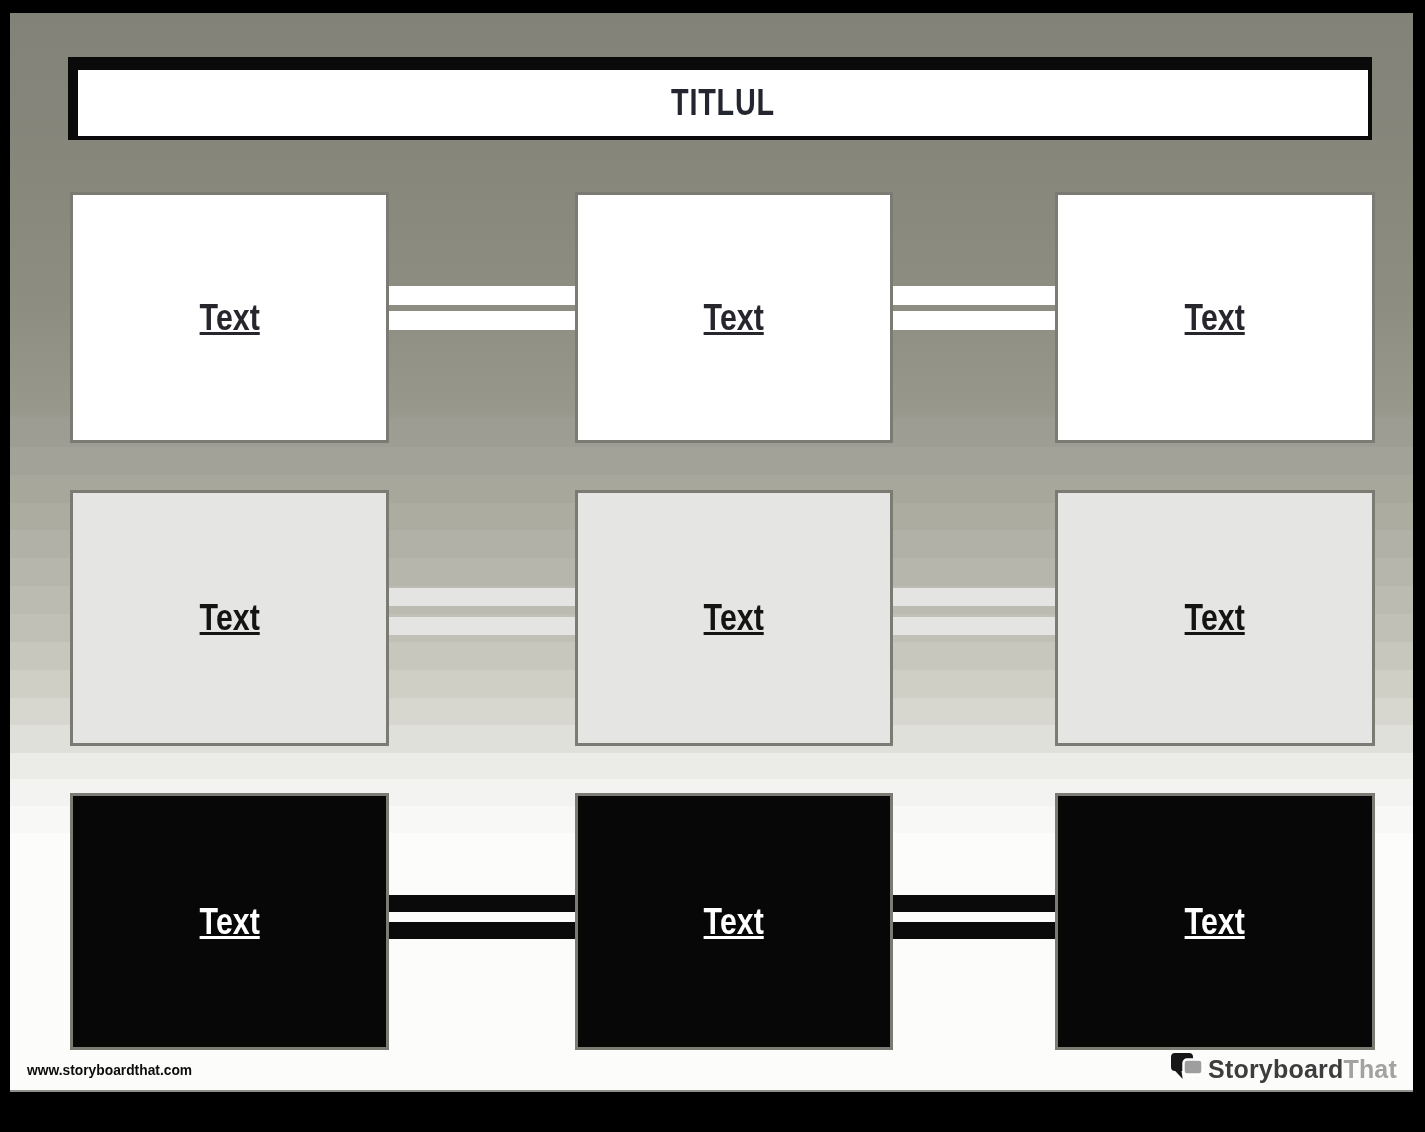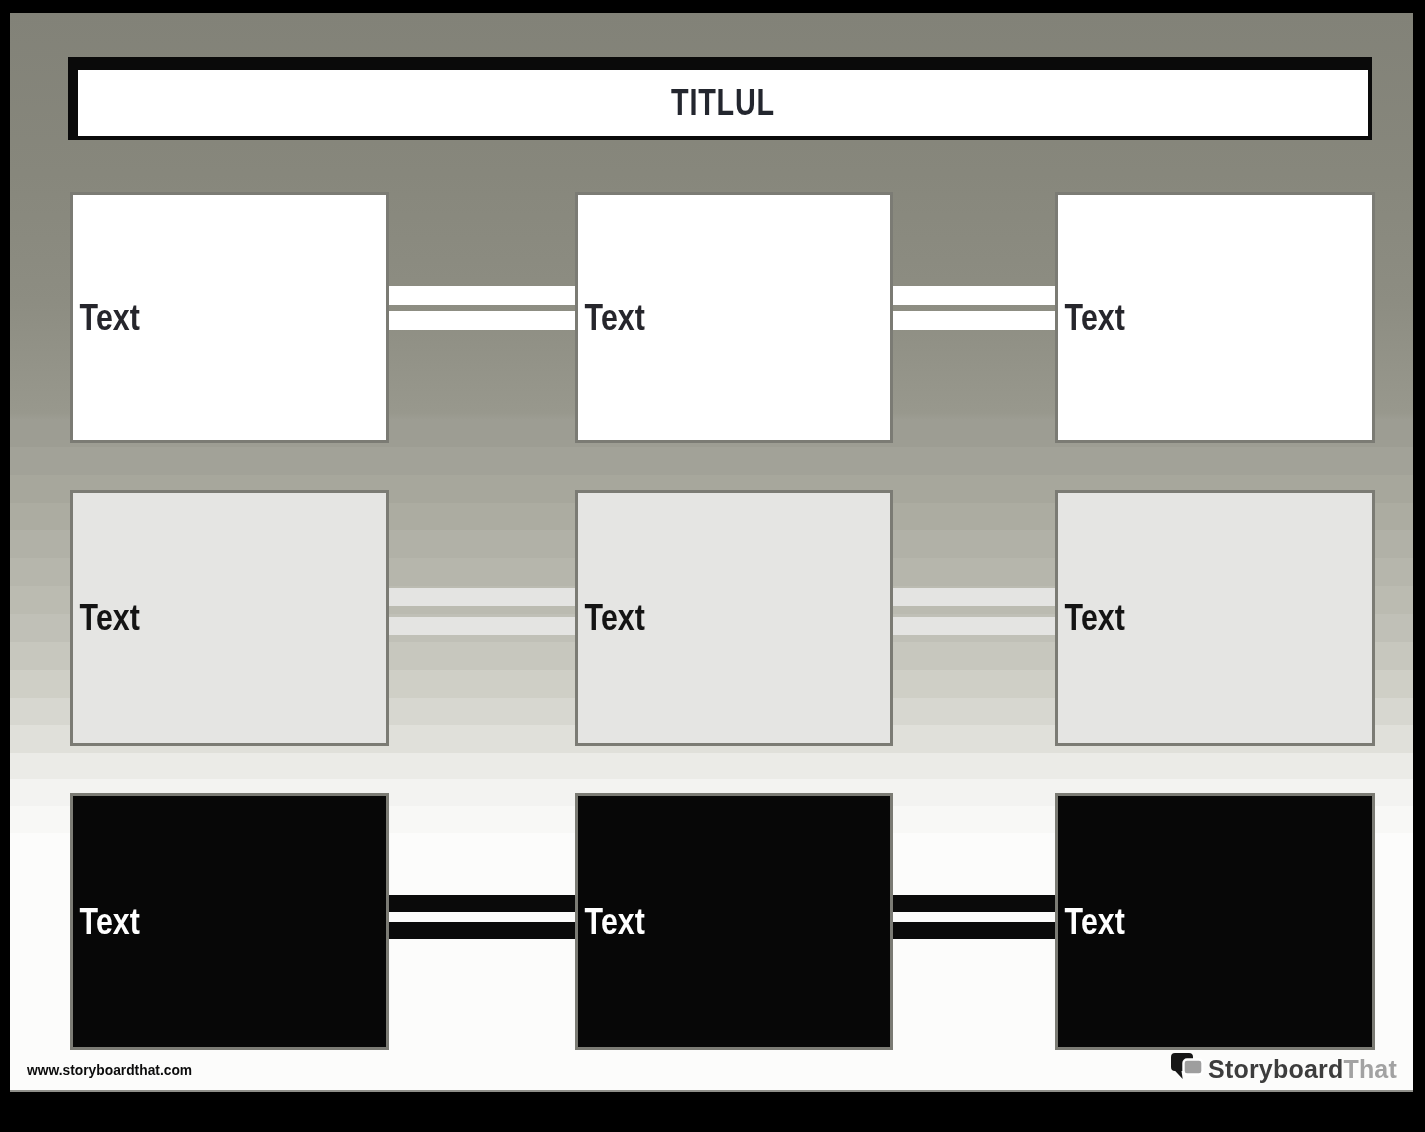--- a/index.html
+++ b/index.html
@@ -36,21 +36,21 @@
     position:absolute;left:58px;top:44px;width:1304px;height:83px;box-sizing:border-box;
     background:#ffffff;border:solid #0a0a0a;border-width:13px 4px 4px 10px;
     display:flex;align-items:center;justify-content:center;
   }
   .title-text{
     display:inline-block;font-weight:bold;font-size:36px;color:#23262e;
     letter-spacing:1px;transform:scaleX(.8);white-space:nowrap;
   }
   .cell{
     position:absolute;box-sizing:border-box;border:3px solid #7b7b74;
-    display:flex;align-items:center;
+    display:flex;align-items:center;justify-content:center;text-decoration:underline;
   }
   .c1{left:60px;width:319px}
   .c2{left:565px;width:318px}
   .c3{left:1045px;width:320px}
   .r1{top:179px;height:251px}
   .r2{top:477px;height:256px}
   .r3{top:780px;height:257px}
   .cell.r1{background:#ffffff;color:#26262c}
   .cell.r2{background:#e5e5e3;color:#141414}
   .cell.r3{background:#070707;color:#ffffff}

